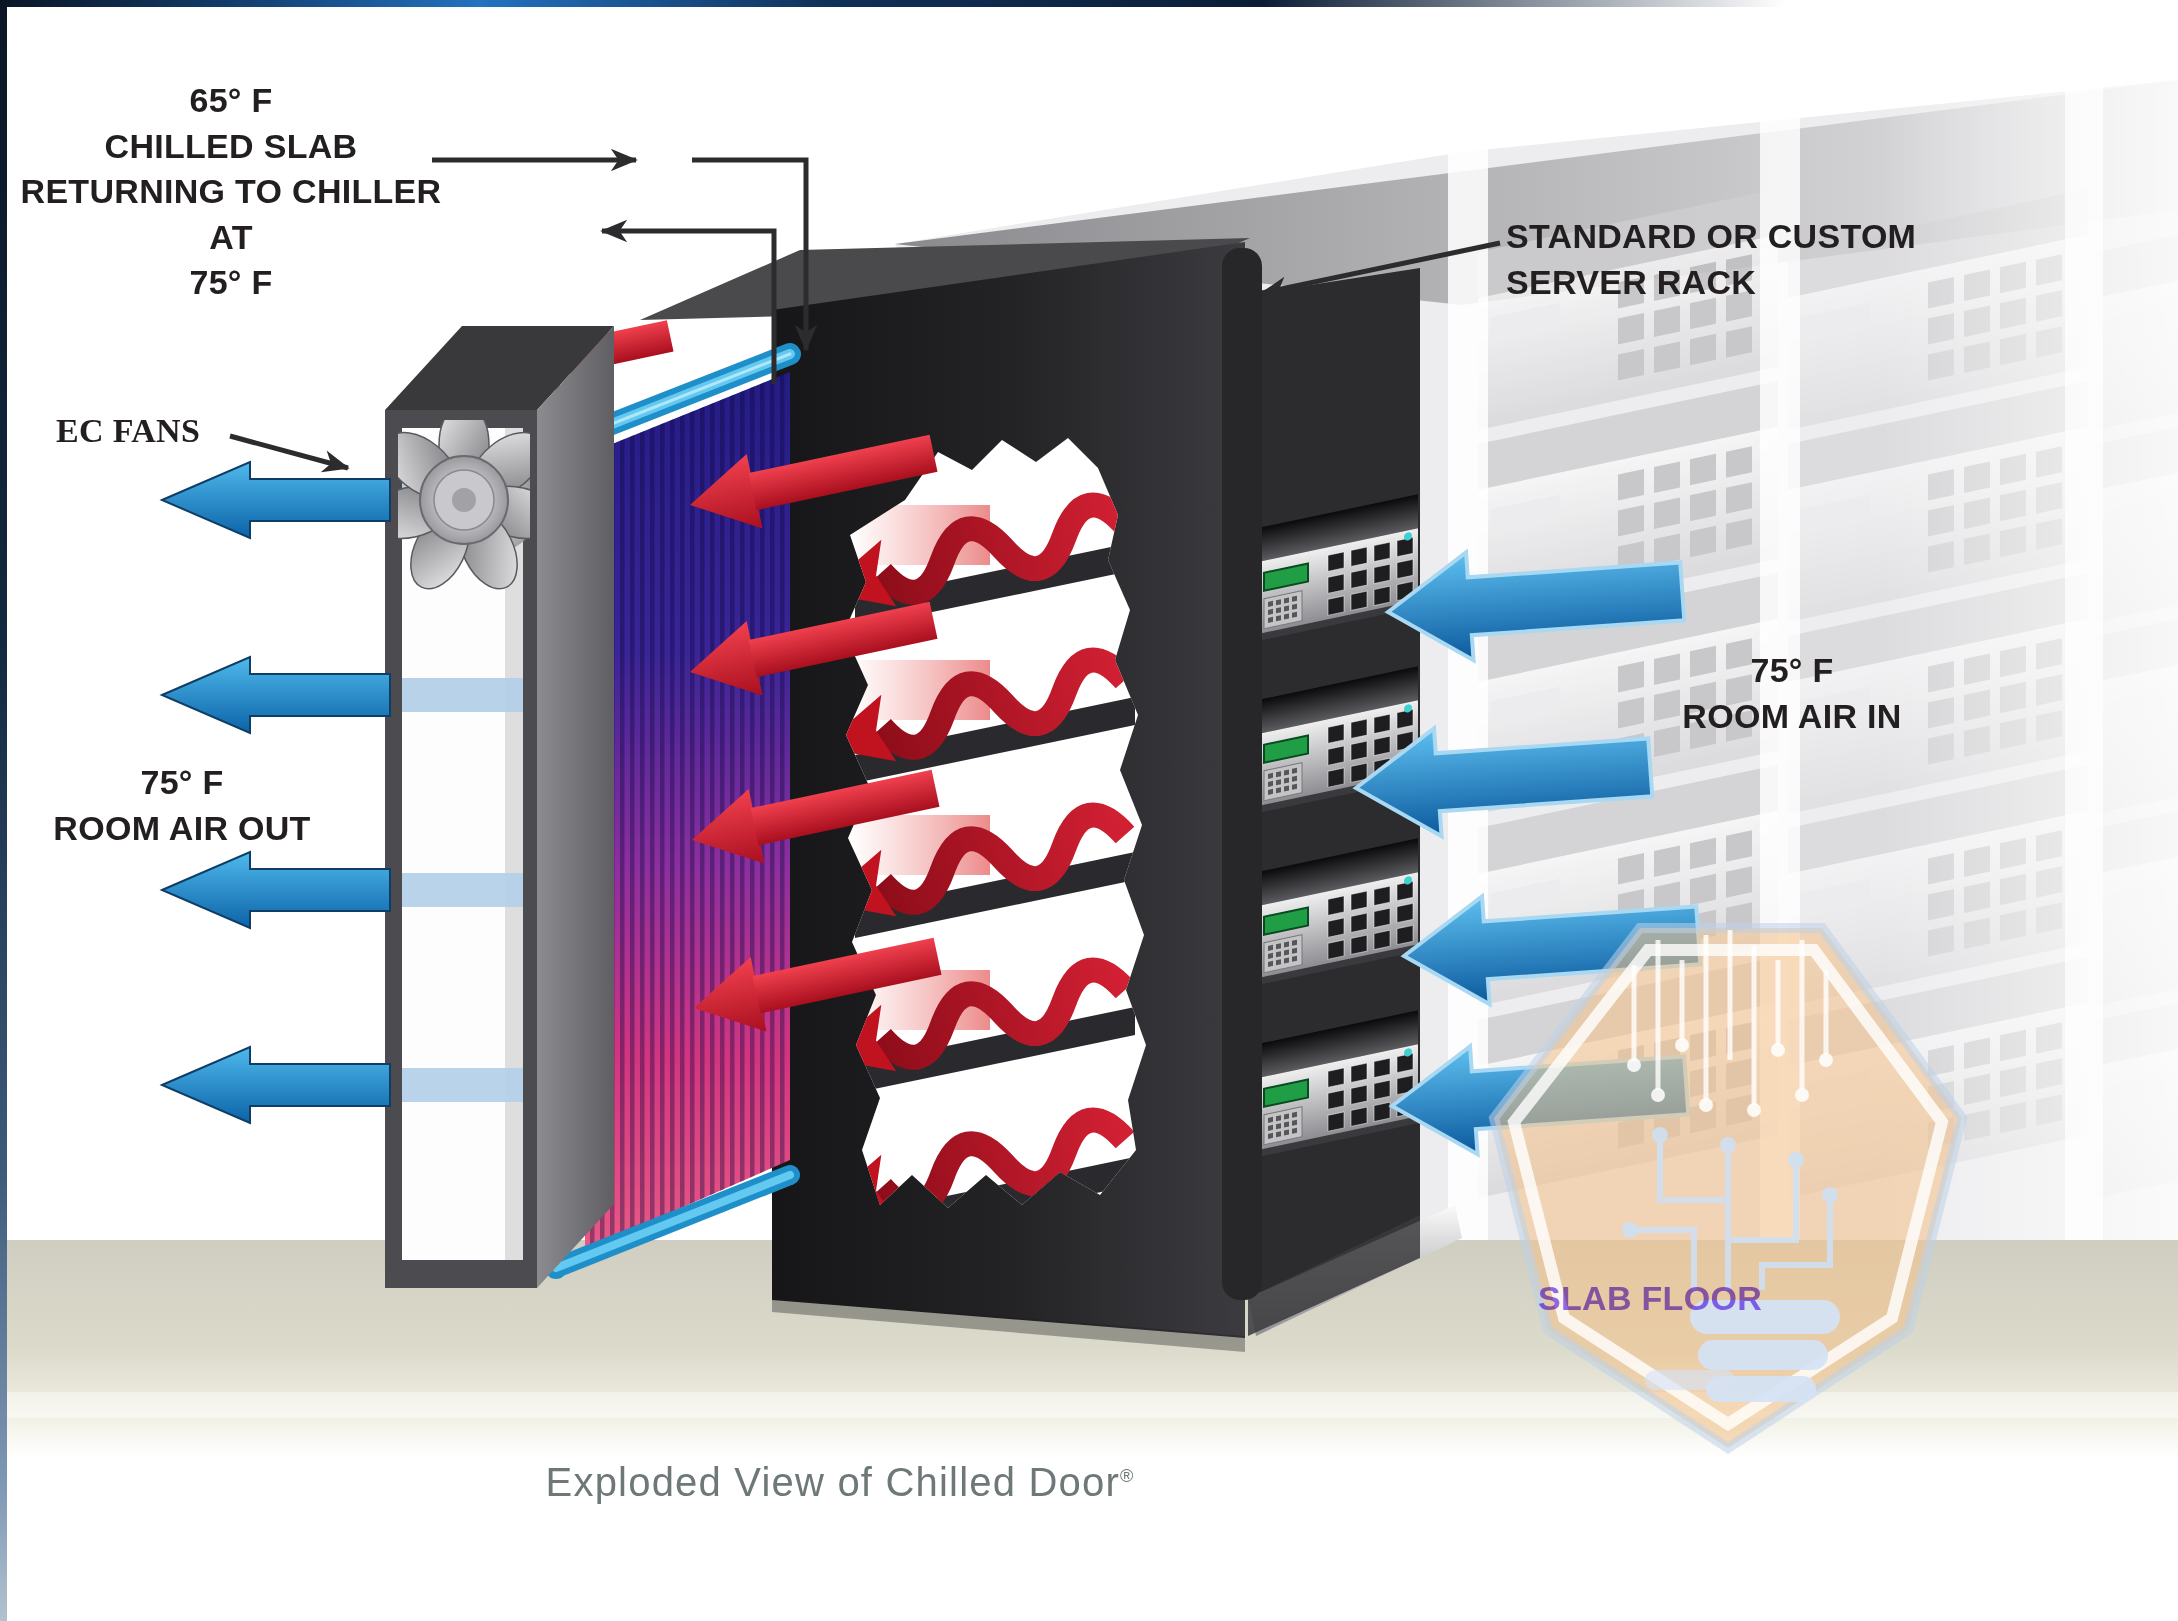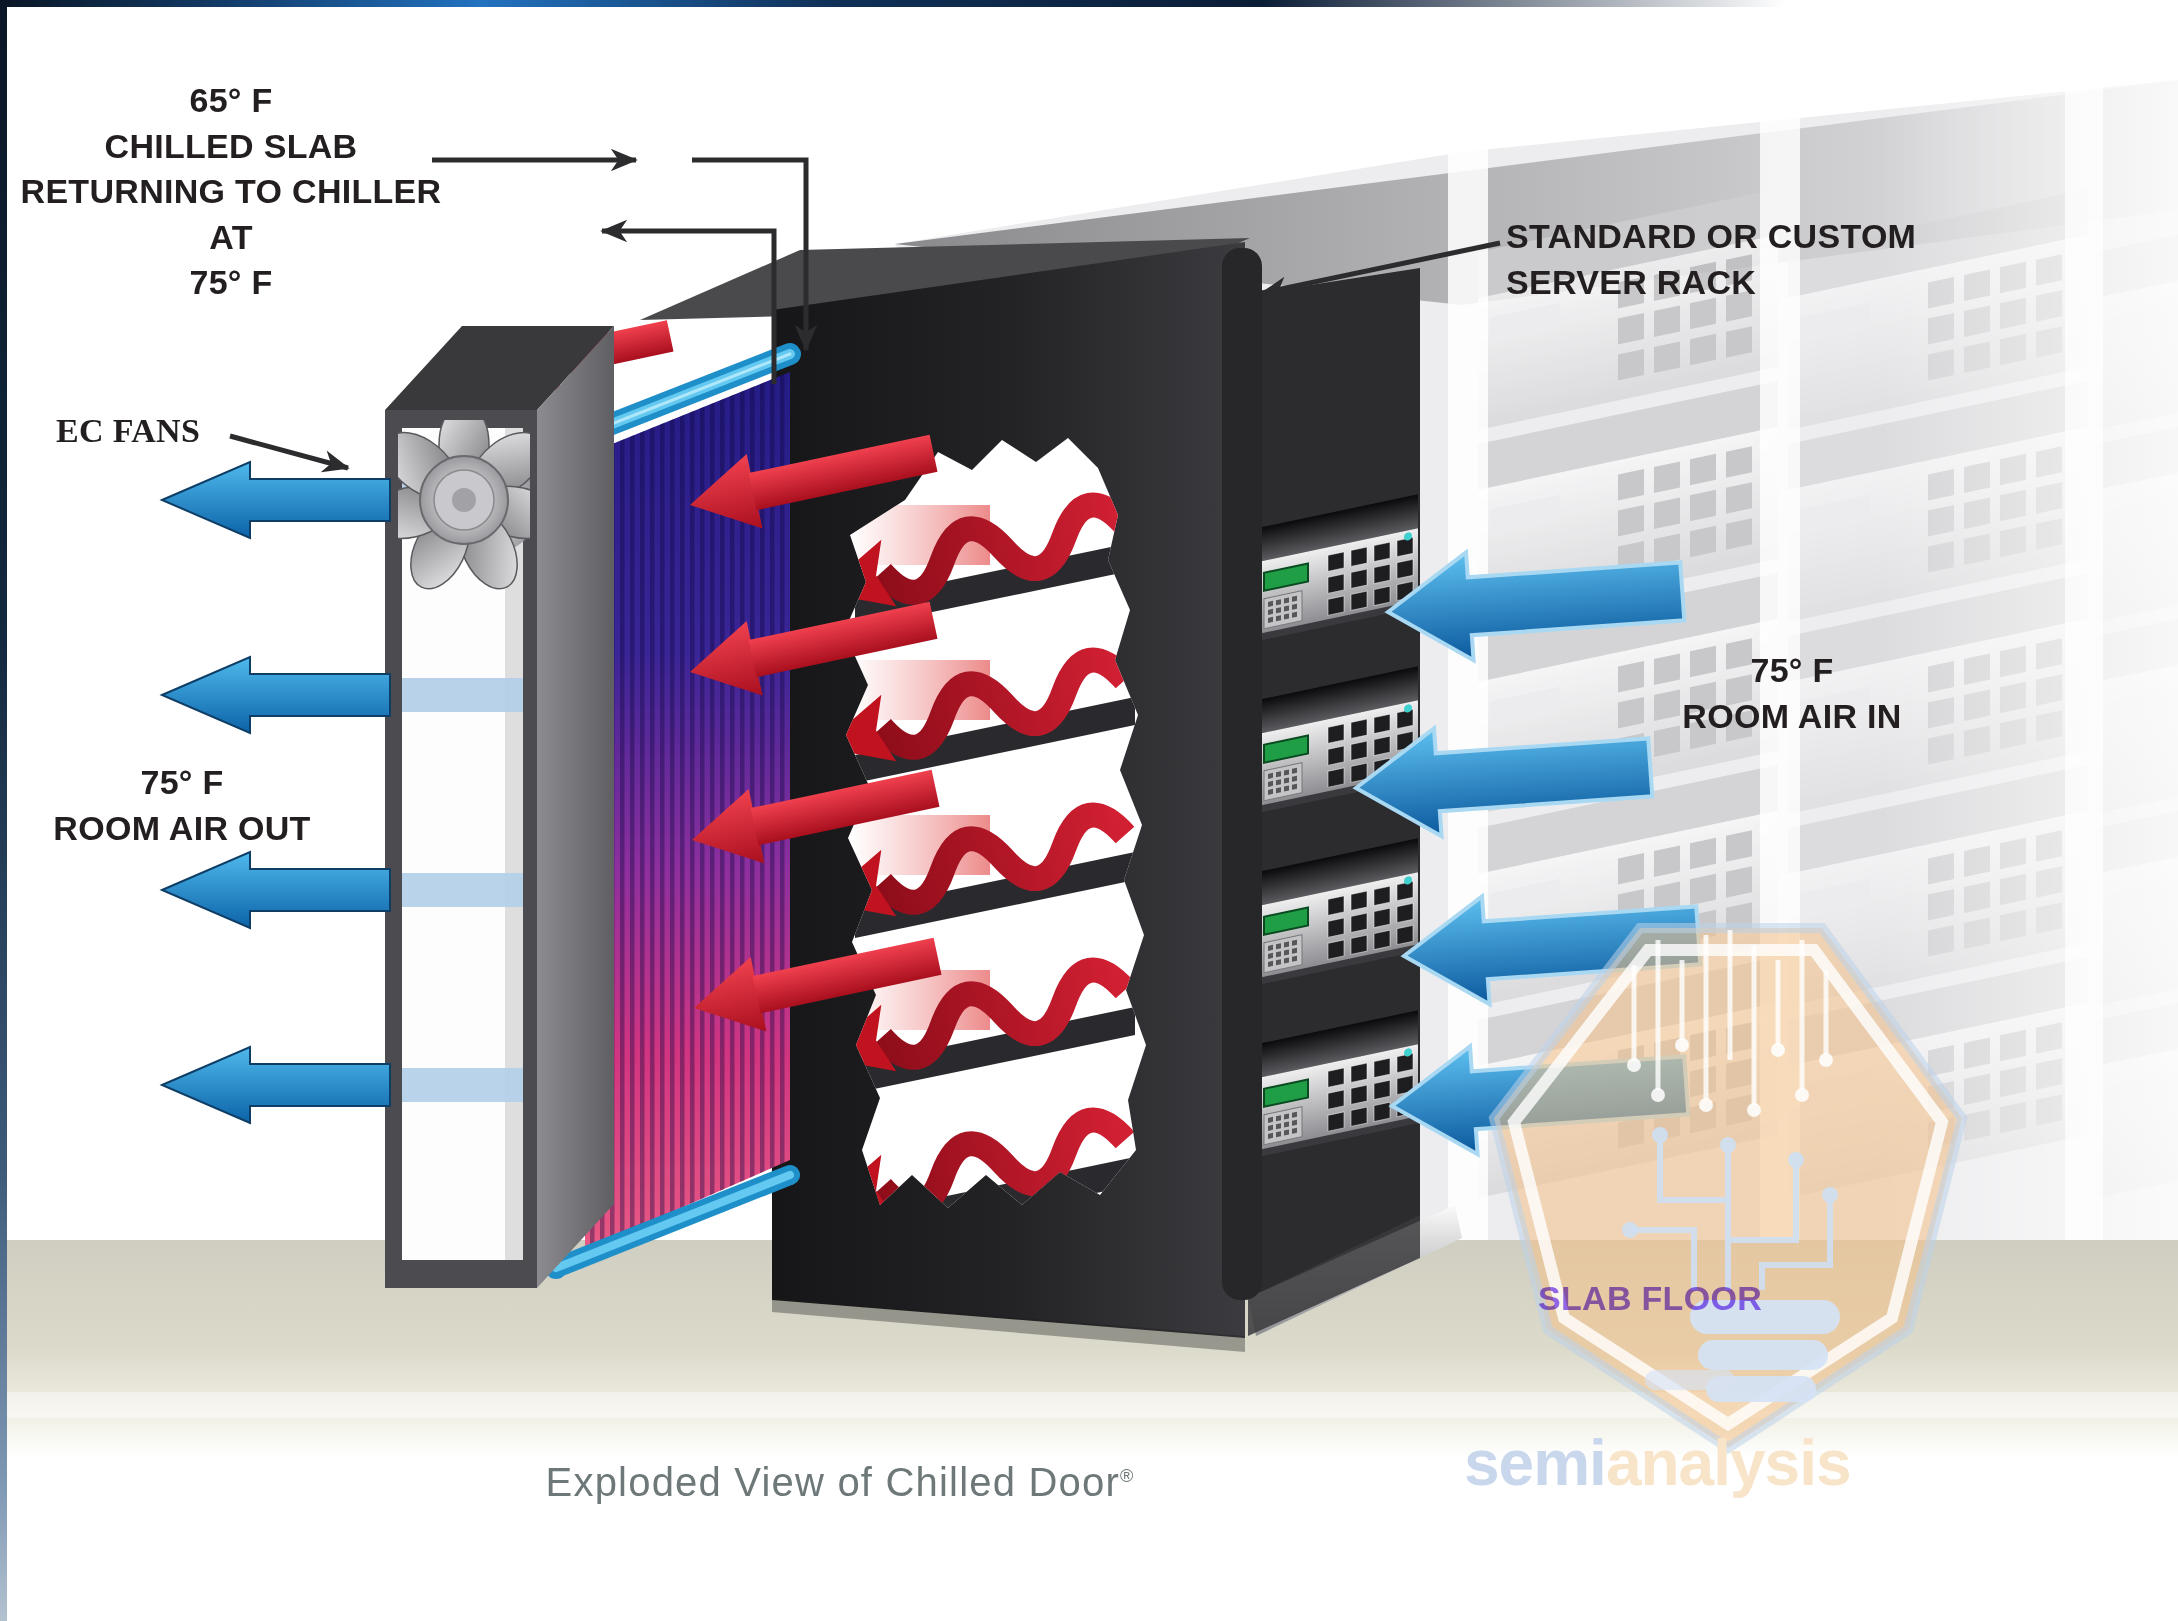--- a/index.html
+++ b/index.html
@@ -449,21 +449,18 @@
     <span>SERVER RACK</span>
   </div>
 
   <div class="lbl center lbl-airin">
     <span>75° F</span>
     <span>ROOM AIR IN</span>
   </div>
 
   <div class="lbl lbl-slab">SLAB FLOOR</div>
 
-  <div class="wmark">
-    <span class="p1">semi</span><span class="p2">analysis</span>
-  </div>
 
   <div class="caption">
     <span style="display:inline">Exploded View of Chilled Door</span><sup>®</sup>
   </div>
 
 </div>
 
 </body></html>

